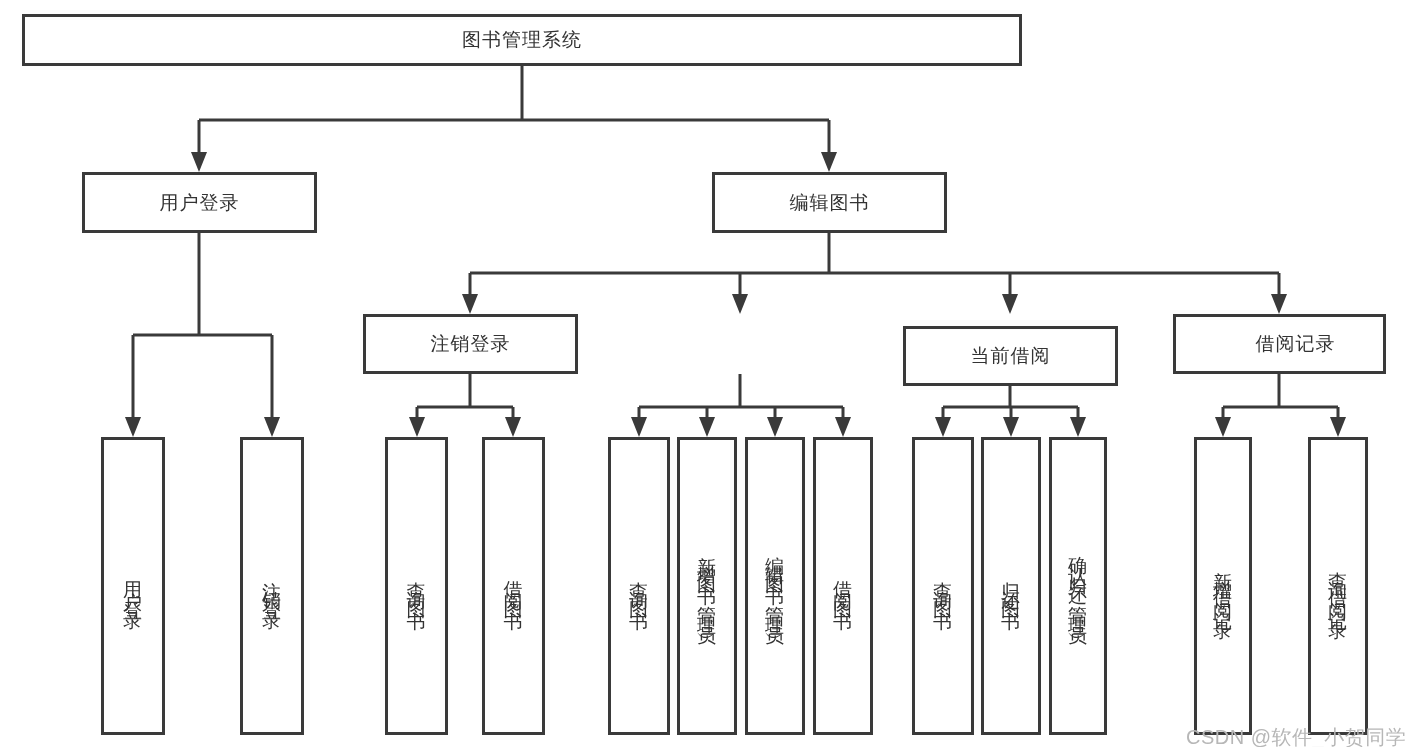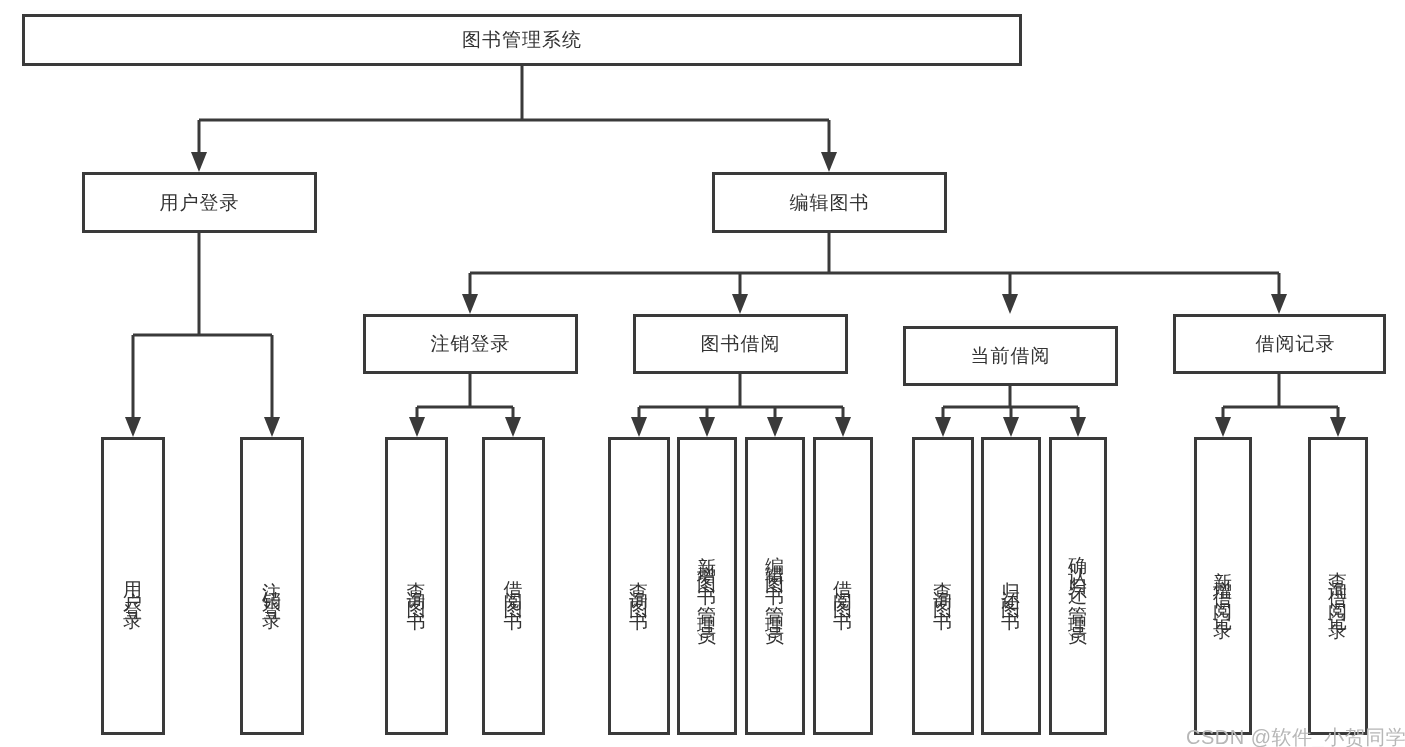--- a/index.html
+++ b/index.html
@@ -124,23 +124,20 @@
   <div class="box" style="left:82px; top:172px; width:235px; height:61px;">
     <span>用户登录</span>
   </div>
   <div class="box" style="left:712px; top:172px; width:235px; height:61px;">
     <span>编辑图书</span>
   </div>
 
   <div class="box" style="left:363px; top:314px; width:215px; height:60px;">
     <span>注销登录</span>
   </div>
-  <div class="box" style="left:633px; top:314px; width:215px; height:60px;">
-    <span>图书借阅</span>
-  </div>
   <div class="box" style="left:903px; top:326px; width:215px; height:60px;">
     <span>当前借阅</span>
   </div>
   <div class="box" style="left:1173px; top:314px; width:213px; height:60px;padding-left:32px;">
     <span>借阅记录</span>
   </div>
 
   <div class="box leaf" style="left:101px; top:437px; width:64px; height:298px;">
     <span>用户登录</span>
   </div>

